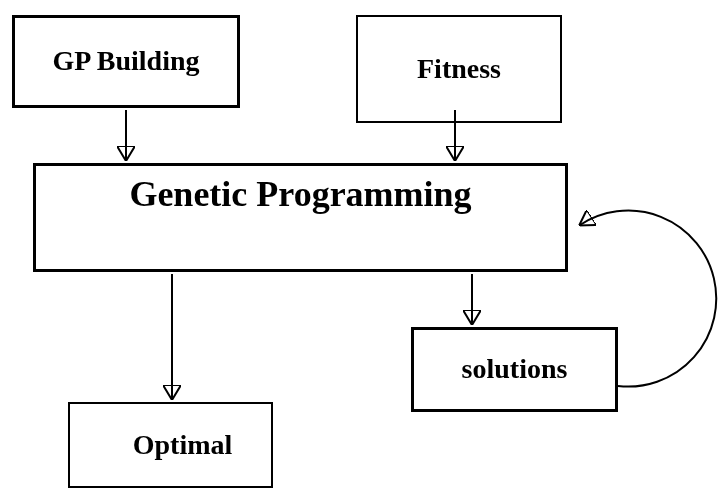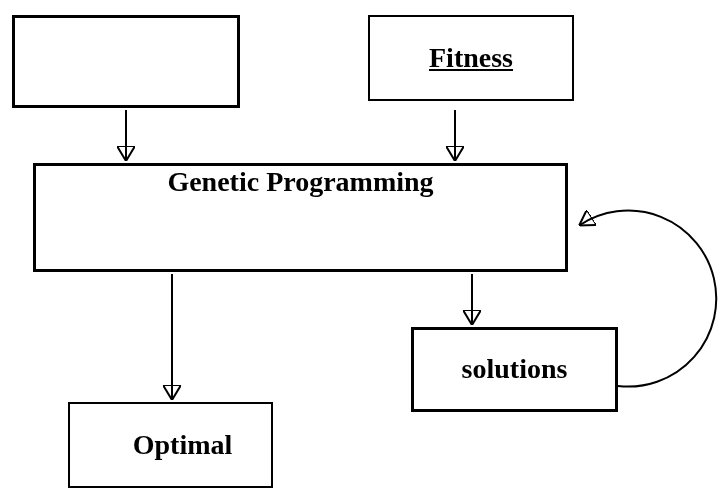--- a/index.html
+++ b/index.html
@@ -24,25 +24,26 @@
     justify-content: center;
     text-align: center;
     color: #000000;
     font-weight: bold;
     font-size: 28px;
     line-height: 1.1;
   }
   .node.thin { border-width: 2px; }
 
   #node-gp-building-block { left: 12px;  top: 15px;  width: 228px; height: 93px; }
-  #node-fitness-metrics   { left: 368px; top: 15px;  width: 206px; height: 86px; text-decoration: underline; }
+  #node-fitness-metrics   { left: 356px; top: 15px;  width: 206px; height: 108px; }
   #node-genetic-programming {
     left: 33px; top: 163px; width: 535px; height: 109px;
     justify-content: flex-start;
-    font-size: 28px;
+    padding-top: 8px;
+    font-size: 36px;
     line-height: 1.15;
   }
   #node-evolving-solutions { left: 411px; top: 327px; width: 207px; height: 85px; }
   #node-optimal-solution   { left: 68px;  top: 402px; width: 205px; height: 86px; padding-left: 24px; }
 
   svg.arrows {
     position: absolute;
     left: 0; top: 0;
     width: 724px; height: 496px;
     pointer-events: none;
@@ -52,20 +53,21 @@
     stroke-width: 2;
     fill: none;
   }
 </style>
 </head>
 <body>
 
 <div class="canvas">
 
   <div class="node" id="node-gp-building-block">
+    <span>GP Building</span>
   </div>
 
   <div class="node thin" id="node-fitness-metrics">
     <span>Fitness</span>
   </div>
 
   <div class="node" id="node-genetic-programming">
     <span>Genetic Programming</span>
   </div>
 

